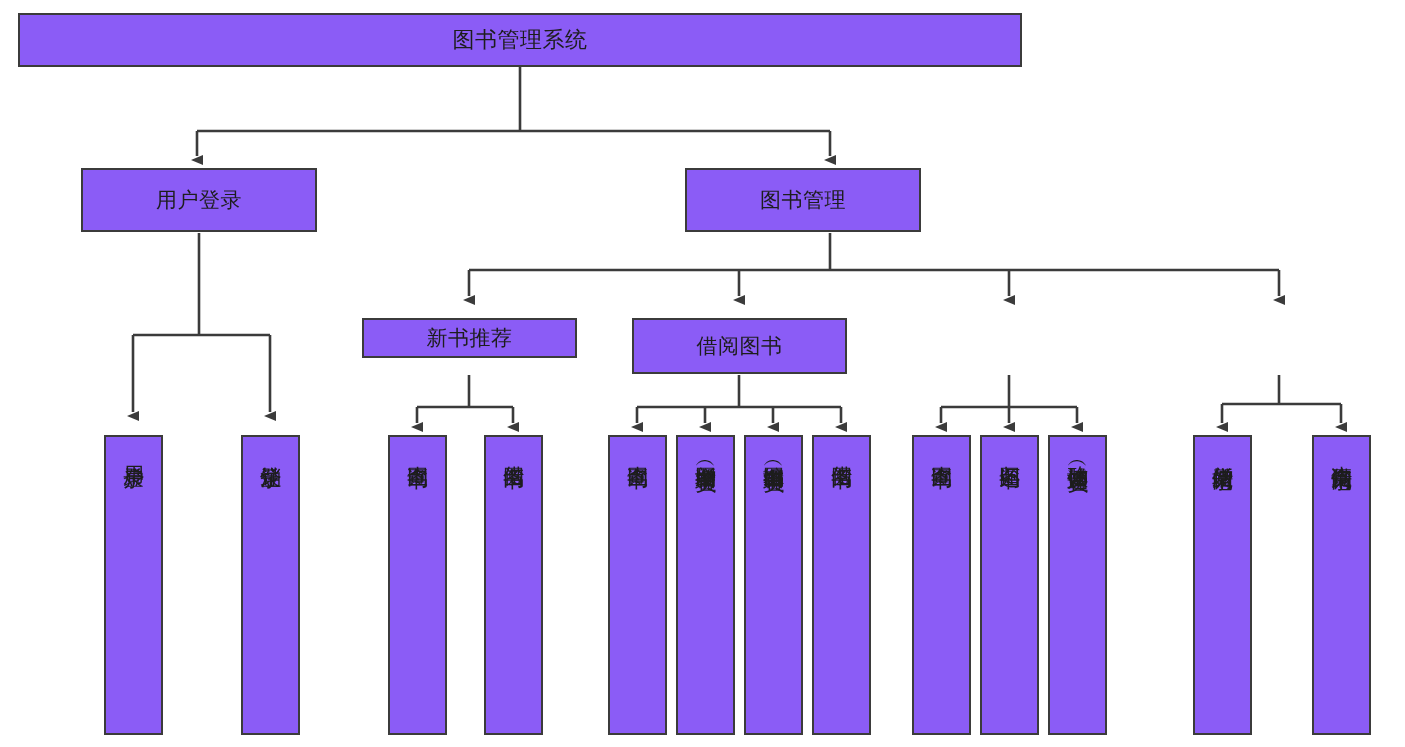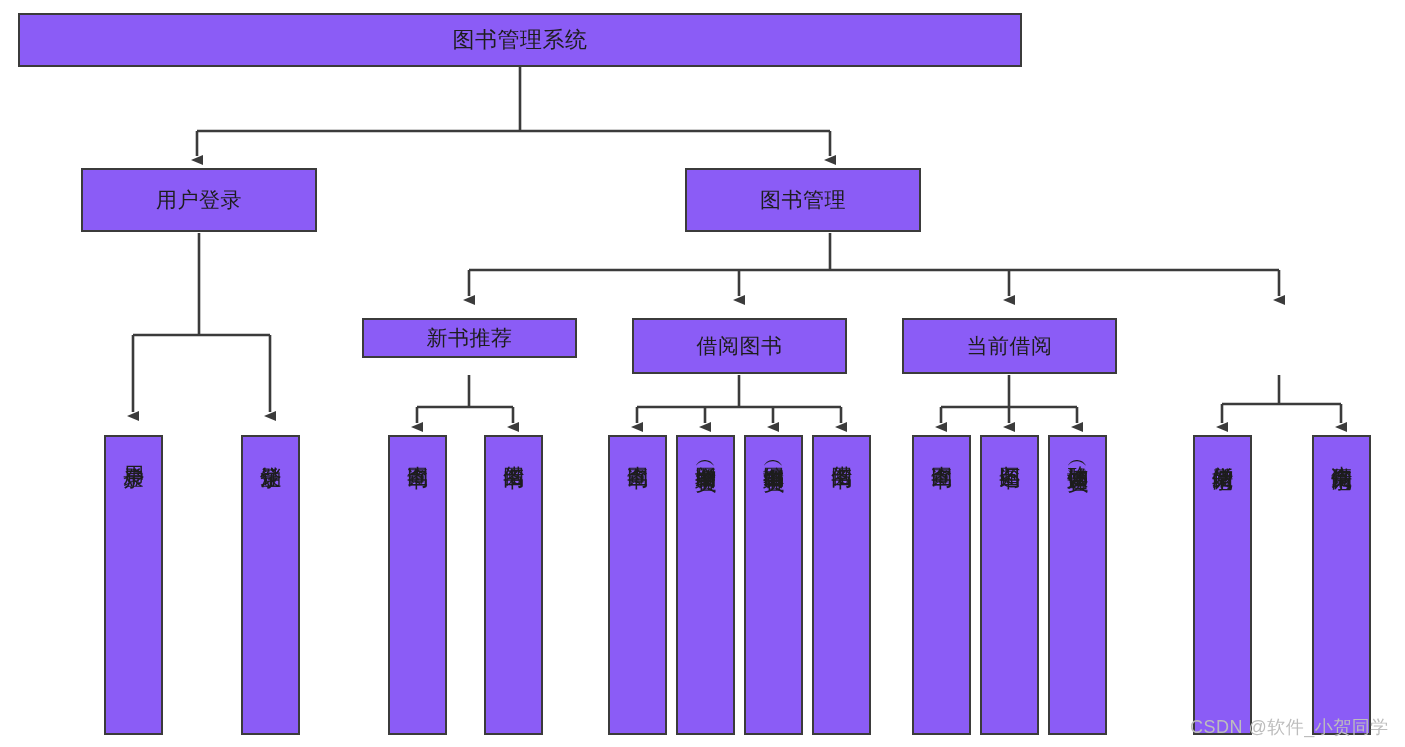--- a/index.html
+++ b/index.html
@@ -136,23 +136,20 @@
   <div class="node horiz" style="left:685px; top:168px; width:236px; height:64px;">
     <span class="label">图书管理</span>
   </div>
 
   <div class="node horiz" style="left:362px; top:318px; width:215px; height:40px;">
     <span class="label">新书推荐</span>
   </div>
   <div class="node horiz" style="left:632px; top:318px; width:215px; height:56px;">
     <span class="label">借阅图书</span>
   </div>
-  <div class="node horiz" style="left:902px; top:318px; width:215px; height:56px;">
-    <span class="label">当前借阅</span>
-  </div>
 
   <div class="node vert" style="left:104px; top:435px; width:59px; height:300px;">
     <span class="label">用户登录</span>
   </div>
   <div class="node vert" style="left:241px; top:435px; width:59px; height:300px;">
     <span class="label">注销登录</span>
   </div>
 
   <div class="node vert" style="left:388px; top:435px; width:59px; height:300px;">
     <span class="label">查询图书</span>
@@ -184,15 +181,14 @@
     <span class="label">确认归还（管理员）</span>
   </div>
 
   <div class="node vert" style="left:1193px; top:435px; width:59px; height:300px;">
     <span class="label">新增借阅记录</span>
   </div>
   <div class="node vert" style="left:1312px; top:435px; width:59px; height:300px;">
     <span class="label">查询借阅记录</span>
   </div>
 
-  <div class="watermark" style="left:1190px; top:715px;">CSDN @软件_小贺同学</div>
 
 </div>
 
 </body></html>

